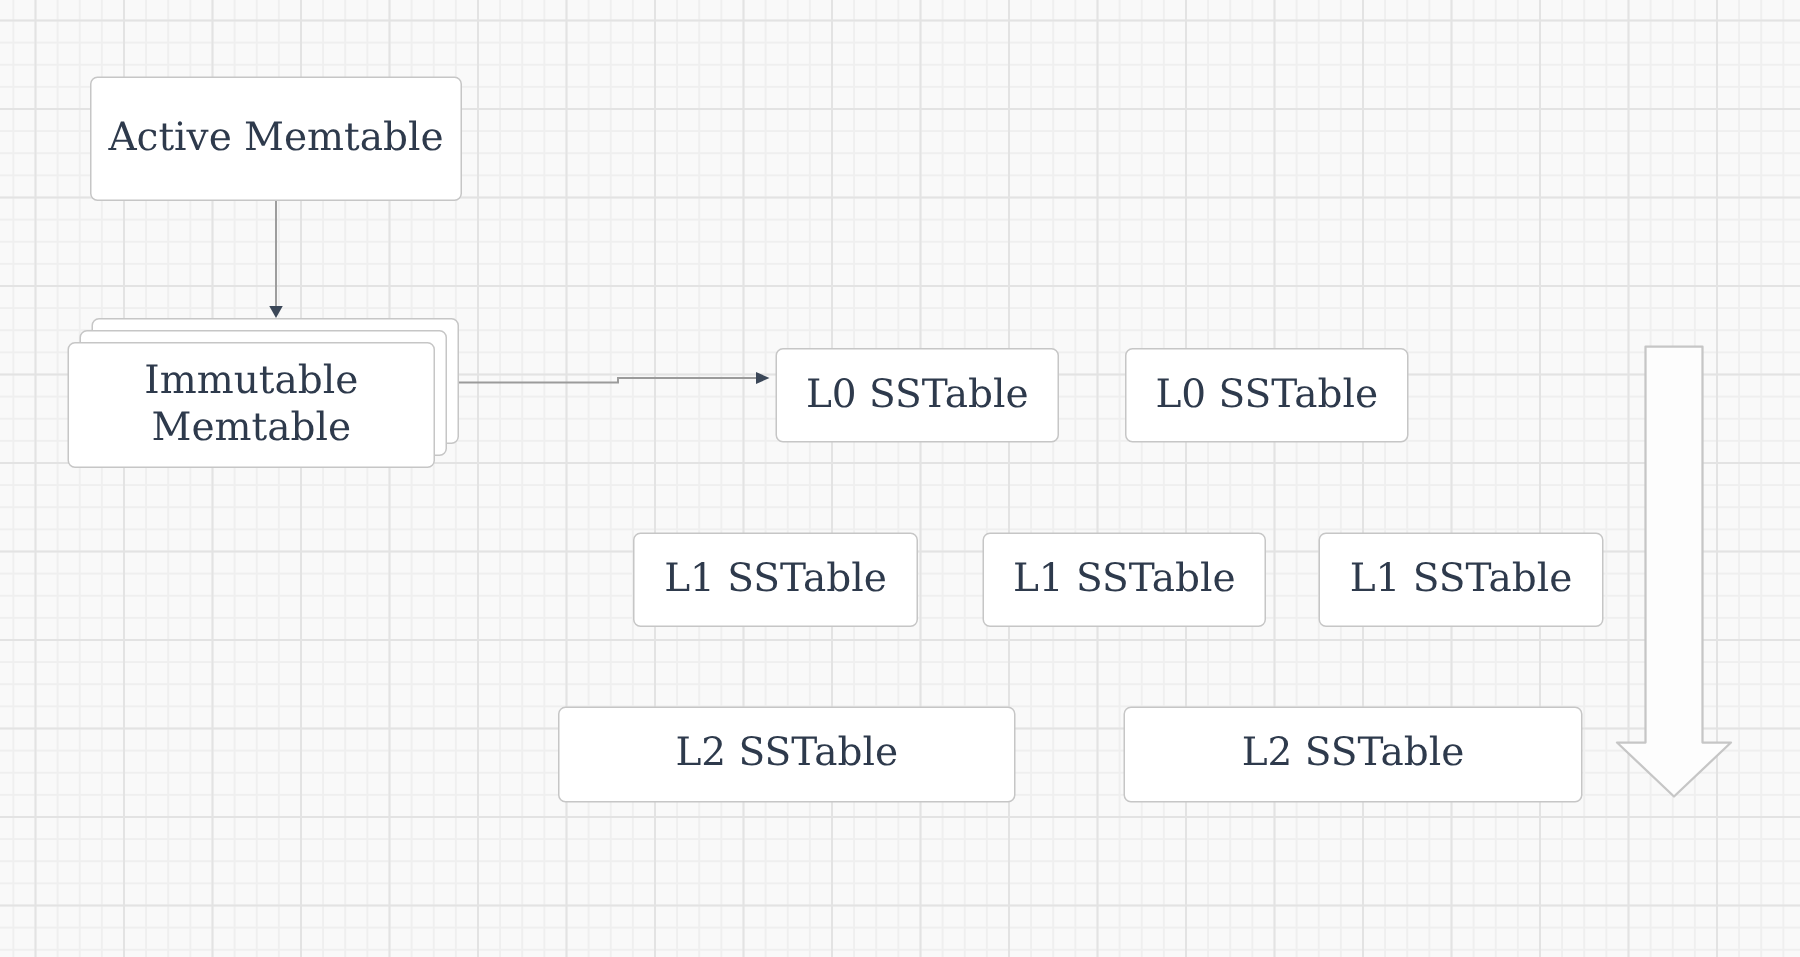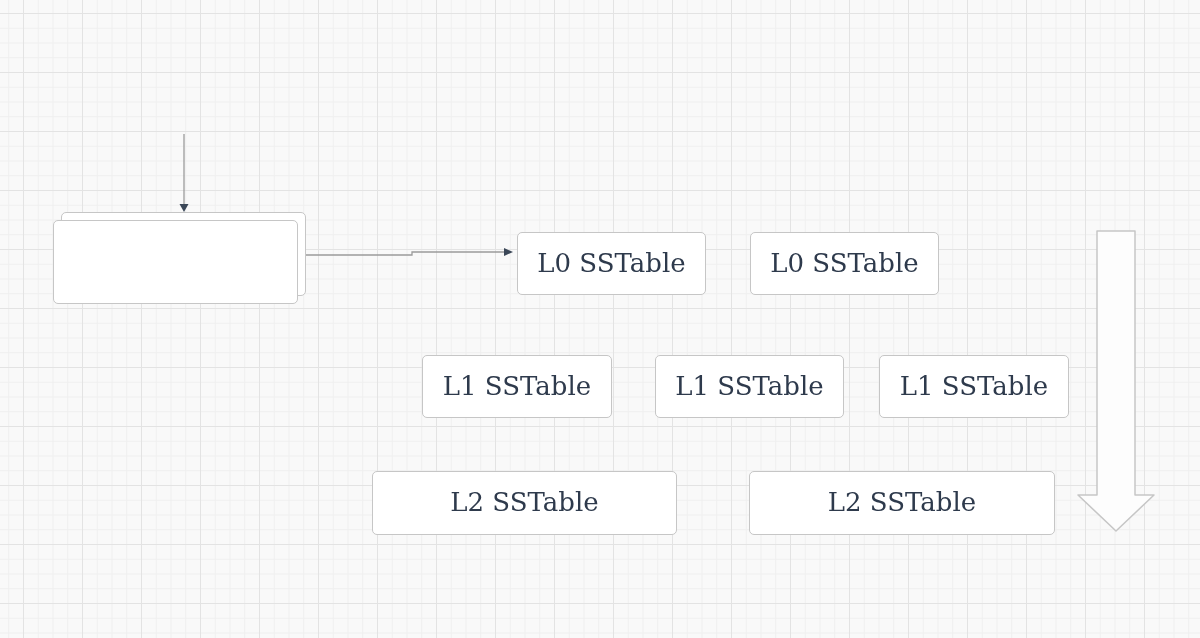--- a/index.html
+++ b/index.html
@@ -79,23 +79,29 @@
     </g>
 
     <g>
       <polyline class="connector" points="306,255 412,255 412,252 504,252"></polyline>
       <polygon class="arrowhead" points="504,248 513,252 504,256"></polygon>
     </g>
 
     <polygon class="big-arrow" points="1097,231 1135,231 1135,495 1154,495 1116,531 1078,495 1097,495"></polygon>
   </svg>
 
+  <div class="node n-active">
+    <span class="label">Active Memtable</span>
+  </div>
 
   <div class="stack-layer s-back"></div>
   <div class="stack-layer s-mid"></div>
+  <div class="node n-immut">
+    <span class="label">Immutable Memtable</span>
+  </div>
 
   <div class="node n-l0-1">
     <span class="label">L0 SSTable</span>
   </div>
   <div class="node n-l0-2">
     <span class="label">L0 SSTable</span>
   </div>
 
   <div class="node n-l1-1">
     <span class="label">L1 SSTable</span>

